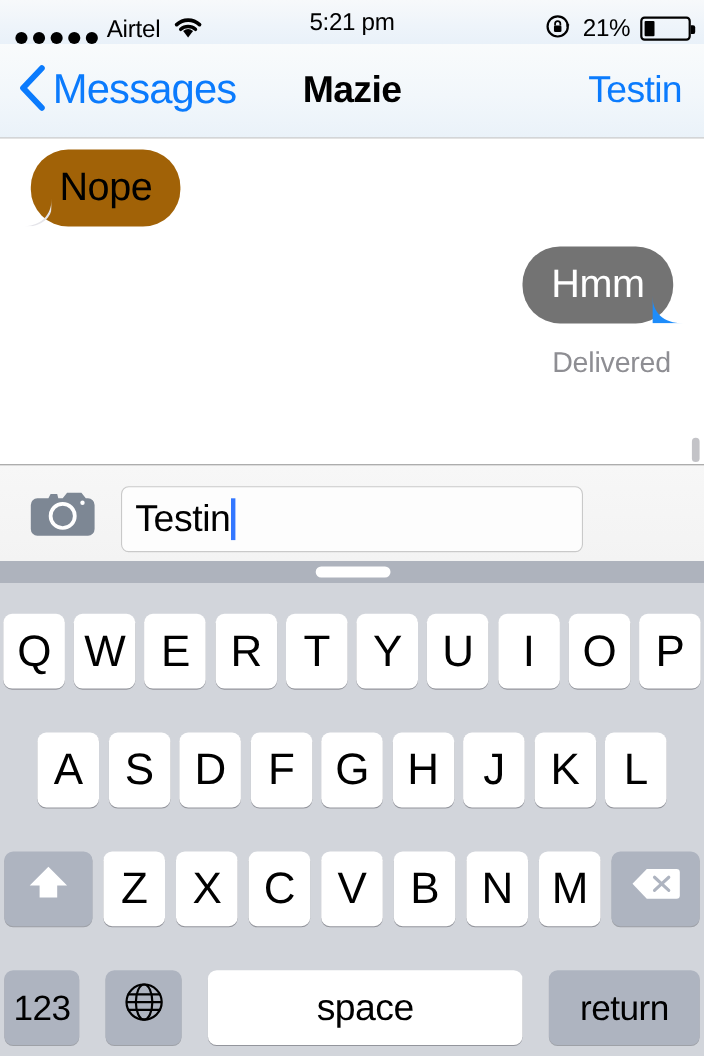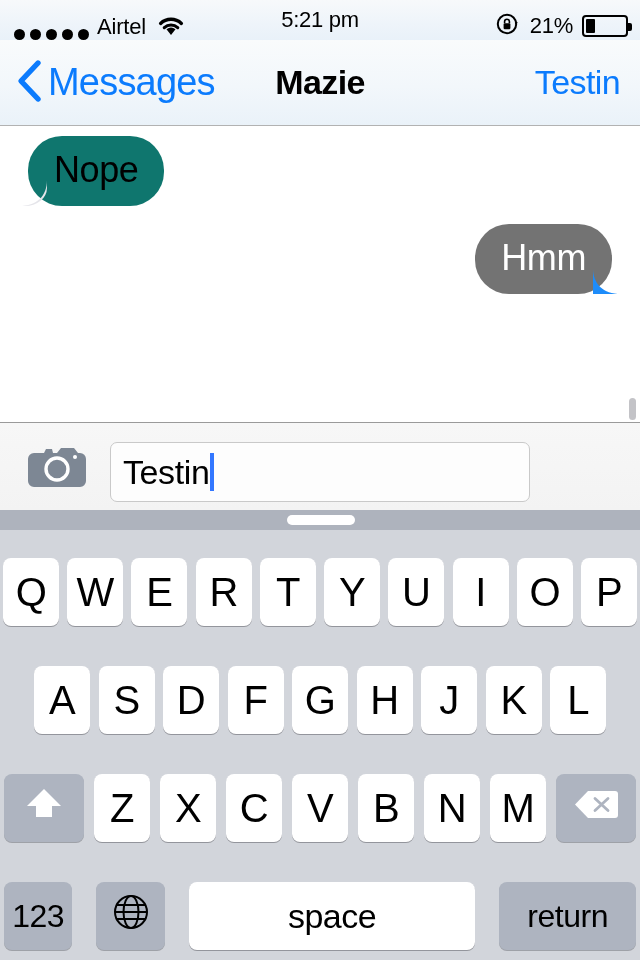--- a/index.html
+++ b/index.html
@@ -48,21 +48,21 @@
   
   .thread{
     position:absolute; top:126px; left:0; width:640px; height:296px;
     background:#ffffff; overflow:hidden;
   }
   .row{ position:absolute; display:flex; }
   .bubble{
     position:relative; border-radius:34px; padding:14px 26px 16px;
     font-size:36px; line-height:40px; letter-spacing:-0.4px;
   }
-  .bubble.incoming{ background:#0f766e; color:#000; }
+  .bubble.incoming{ background:#a16207; color:#000; }
   .bubble.outgoing{ background:#737373; color:#fff; }
   .bubble.incoming:after{
     content:""; position:absolute; left:-9px; bottom:0; width:28px; height:26px;
     background:#e5e5ea;
     border-bottom-right-radius:22px 18px;
     clip-path: path("M28,26 L28,0 C28,16 18,26 0,26 Z");
   }
   .bubble.outgoing:after{
     content:""; position:absolute; right:-9px; bottom:0; width:28px; height:26px;
     background:#1d8cfa;
@@ -191,20 +191,21 @@
     <div class="nav-right">Testin</div>
   </div>
 
   <div class="thread">
     <div class="row row-in">
       <div class="bubble incoming">Nope</div>
     </div>
     <div class="row row-out">
       <div class="bubble outgoing">Hmm</div>
     </div>
+    <div class="delivered">Delivered</div>
     <div class="scroll-ind"></div>
   </div>
 
   <div class="inputbar">
     <div class="camera-btn">
       <span>
         <svg width="62" height="52" viewBox="0 0 62 52">
           <path d="M8 12 h10 l2 -4 h6 l1 4 h4 l4 -5 h13 l4 5 h2 a6 6 0 0 1 6 6 v22 a6 6 0 0 1 -6 6 h-46 a6 6 0 0 1 -6 -6 v-22 a6 6 0 0 1 6 -6 z" fill="#7d8794"></path>
           <circle cx="31" cy="28" r="11" fill="none" stroke="#ffffff" stroke-width="3.4"></circle>
           <circle cx="49" cy="16" r="2" fill="#ffffff"></circle>

